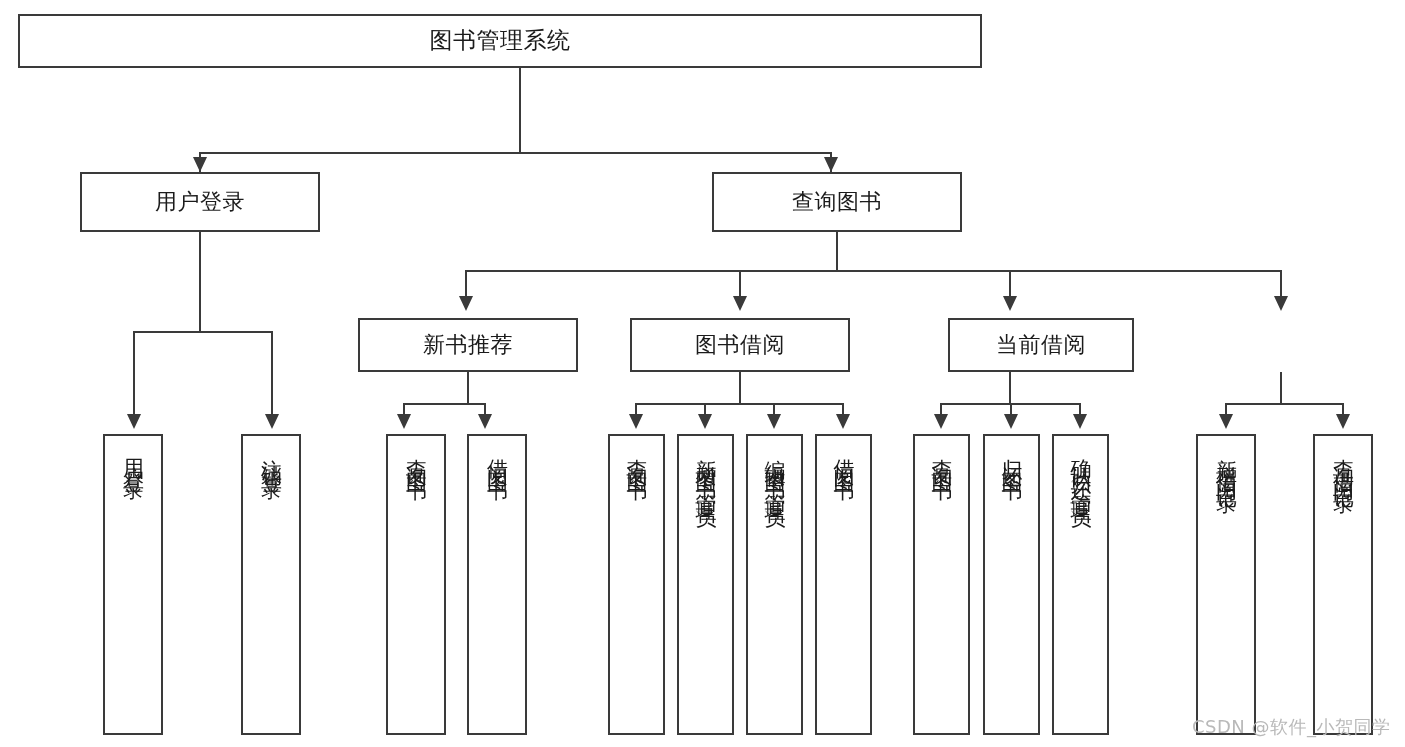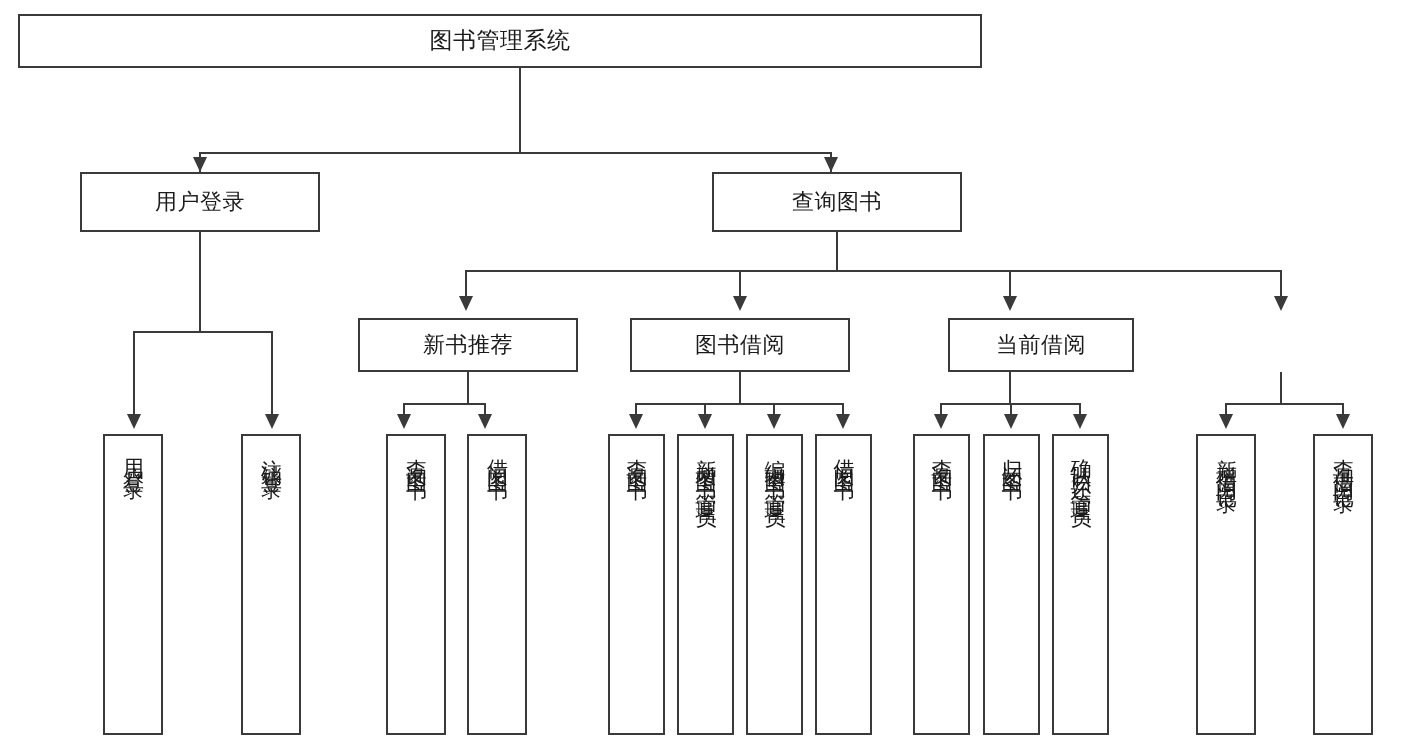--- a/index.html
+++ b/index.html
@@ -196,14 +196,15 @@
     <span class="label">确认归还（管理员）</span>
   </div>
 
   <div class="node v" style="left:1196px;top:434px;width:60px;height:301px;">
     <span class="label">新增借阅记录</span>
   </div>
   <div class="node v" style="left:1313px;top:434px;width:60px;height:301px;">
     <span class="label">查询借阅记录</span>
   </div>
 
+  <div id="watermark" style="left:1192px;top:715px;">CSDN @软件_小贺同学</div>
 
 </div>
 
 </body></html>

